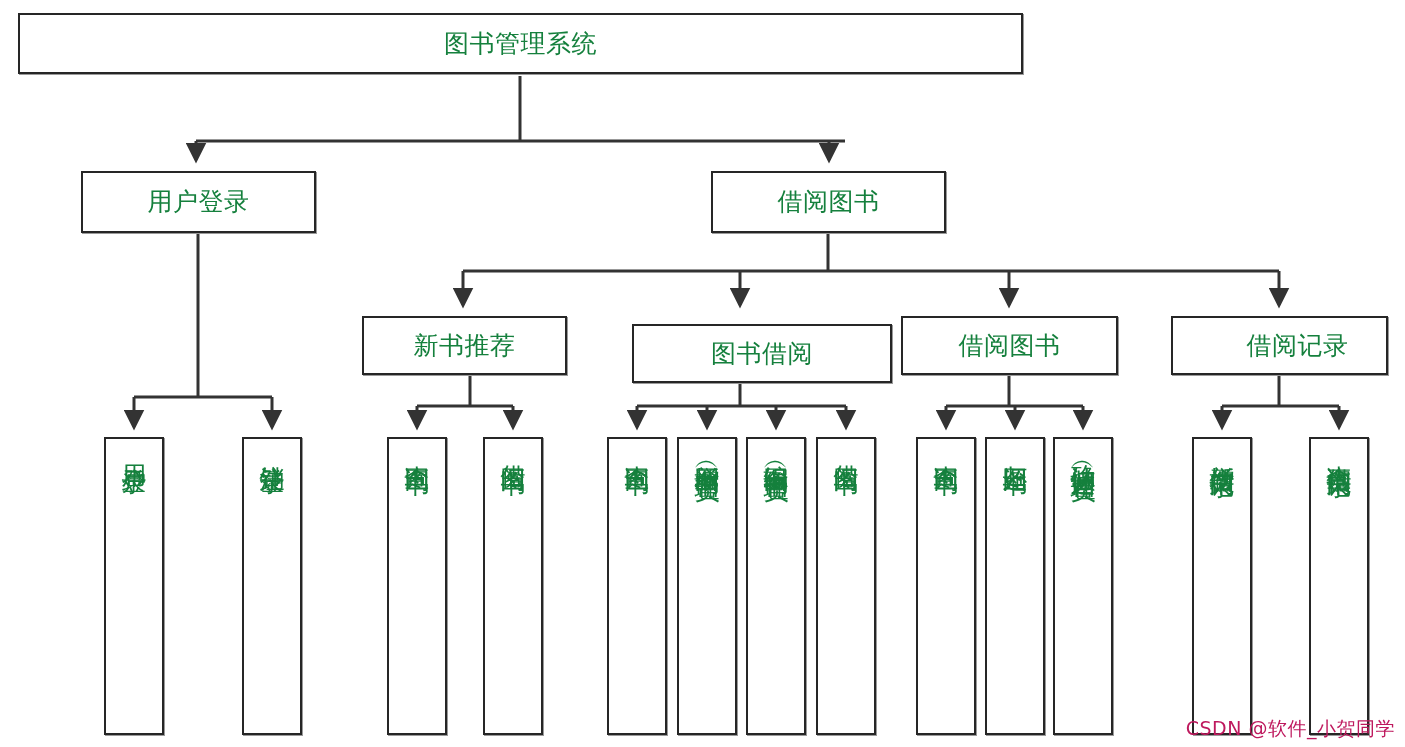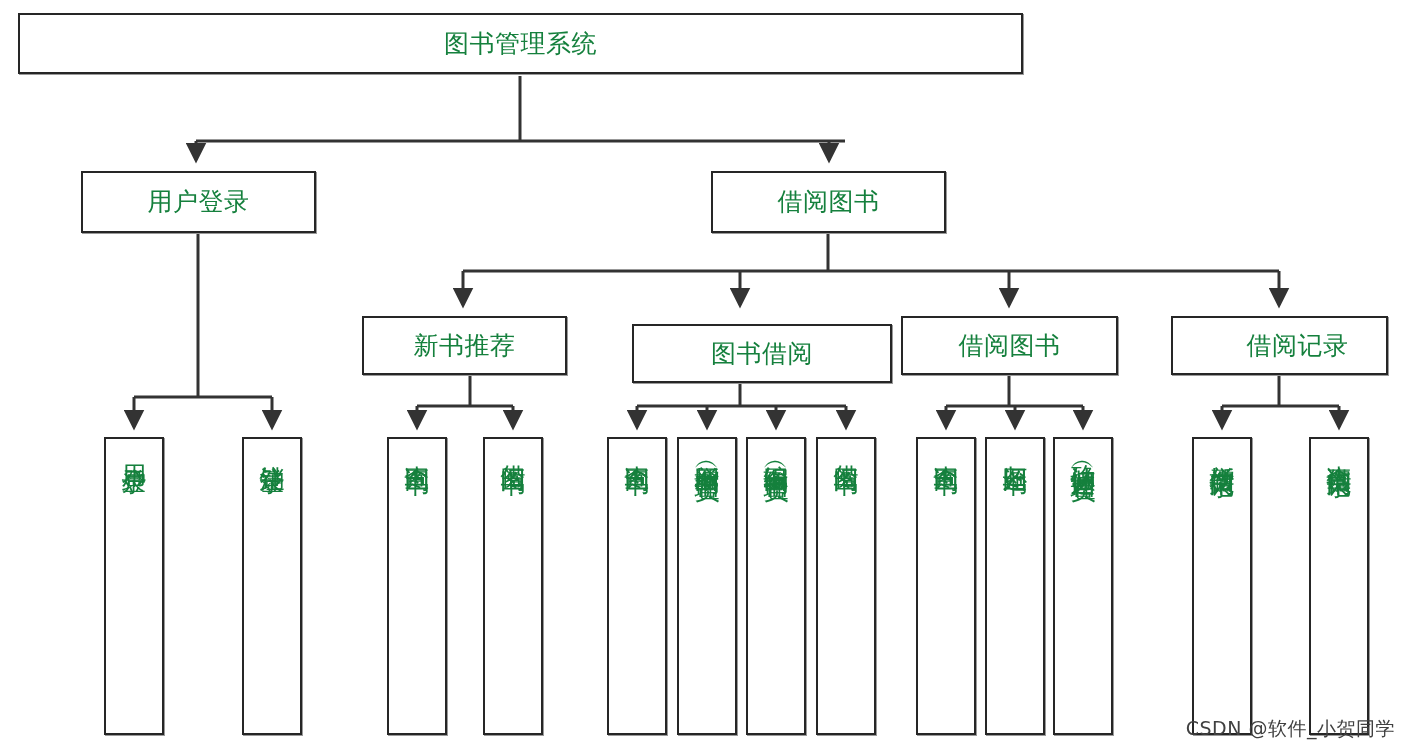--- a/index.html
+++ b/index.html
@@ -61,21 +61,21 @@
     font-size: 25px;
     line-height: 1;
     letter-spacing: 2px;
     white-space: nowrap;
   }
   #watermark {
     position: absolute;
     right: 10px;
     bottom: 5px;
     font-size: 19px;
-    color: #404040;
+    color: #be185d;
     letter-spacing: 0.5px;
     z-index: 5;
     user-select: none;
     font-family: "DejaVu Sans", "Liberation Sans", sans-serif;
   }
 </style>
 </head>
 <body>
 
 <div id="canvas">

